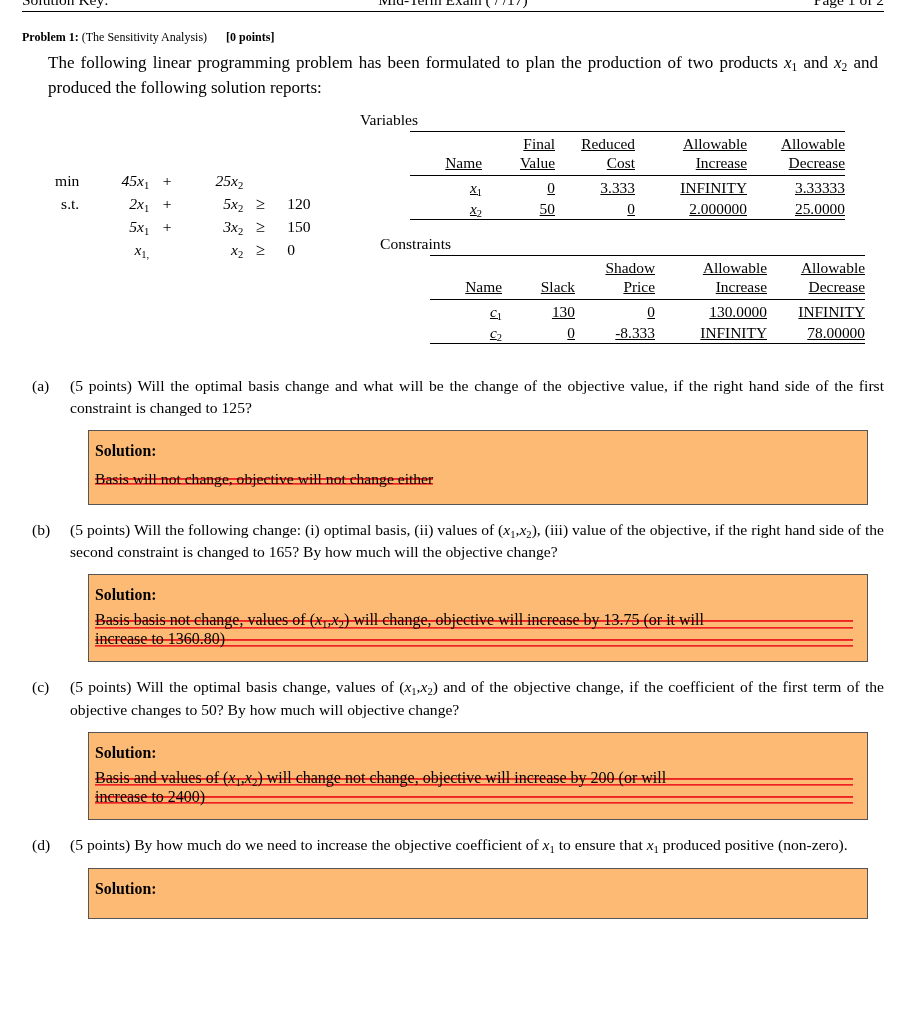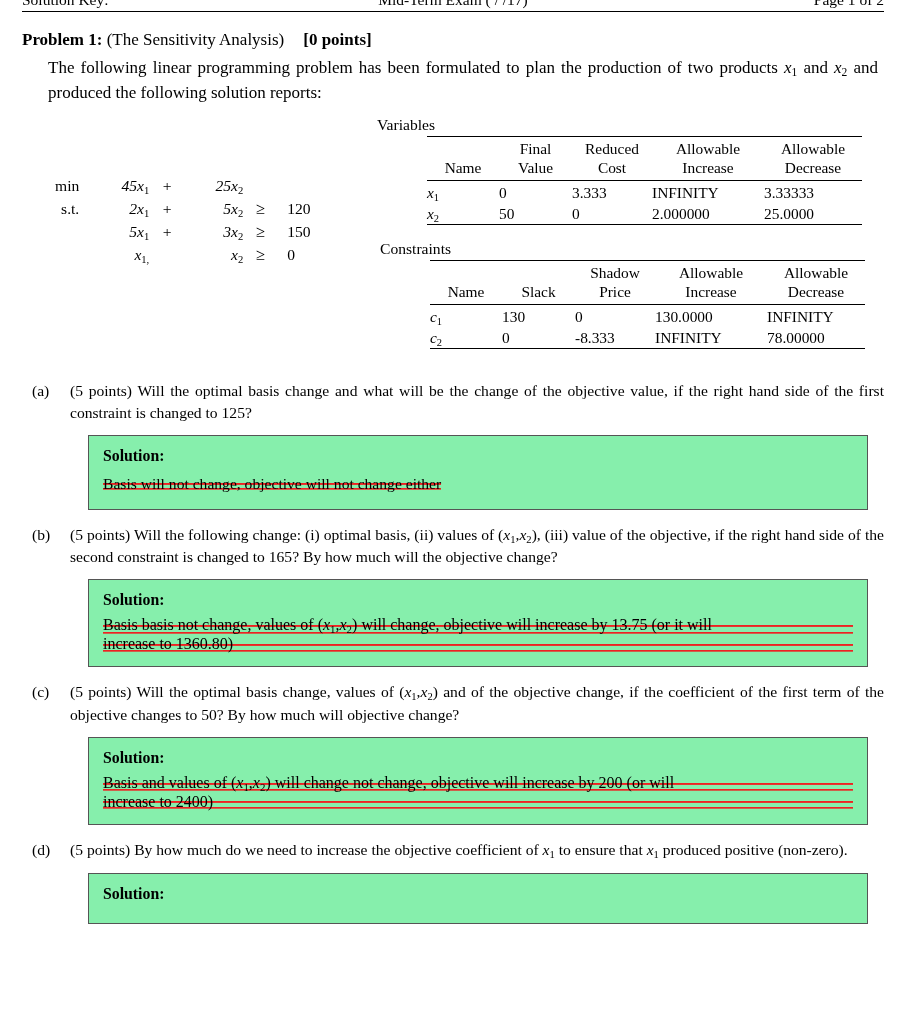--- a/index.html
+++ b/index.html
@@ -38,21 +38,21 @@
 
   
   .content {
     position: absolute;
     top: 30px;
     left: 22px;
     width: 862px;
   }
 
   .problem-title {
-    font-size: 17px;
+    font-size: 12px;
     margin: 0 0 6px 0;
     white-space: nowrap;
   }
   .problem-title .bold { font-weight: bold; }
   .problem-title .pts { font-weight: bold; margin-left: 19px; }
 
   .intro {
     font-size: 17px;
     line-height: 1.42;
     margin: 0 6px 6px 0;
@@ -86,36 +86,38 @@
   }
   .lp .c-lbl  { text-align: right; padding-right: 12px; }
   .lp .c-t1   { text-align: right; width: 58px; }
   .lp .c-op   { text-align: center; width: 36px; }
   .lp .c-t2   { text-align: right; width: 58px; }
   .lp .c-rel  { text-align: center; width: 34px; font-size: 16.5px; }
   .lp .c-rhs  { text-align: left; padding-left: 10px; }
 
   
   .report { position: absolute; }
-  .report.vars { left: 355px; top: 4px; }
+  .report.vars { left: 338px; top: 4px; }
   .report.cons { left: 358px; top: 128px; }
   .report-caption {
     font-size: 15.6px;
     margin-bottom: 2px;
   }
   table.rpt {
     border-collapse: collapse;
     font-size: 15.4px;
     margin-left: 50px;
   }
   table.rpt th, table.rpt td {
     padding: 0.5px 0 0.5px 0;
+    text-align: right;
     white-space: nowrap;
     font-weight: normal;
     vertical-align: baseline;
+    text-decoration: underline;
   }
   table.rpt th { font-weight: normal; }
   table.rpt .col-name { width: 72px; }
   table.rpt .col-b    { width: 73px; }
   table.rpt .col-c    { width: 80px; }
   table.rpt .col-d    { width: 112px; }
   table.rpt .col-e    { width: 98px; }
   table.rpt tr.rule-top    > * { border-top: 1.3px solid #000; }
   table.rpt tr.rule-mid    > * { border-top: 1.3px solid #000; }
   table.rpt tr.rule-bottom > * { border-top: 1.3px solid #000; height: 4px; }
@@ -141,22 +143,22 @@
     text-align: left;
     font-size: 15.6px;
   }
   .part-text { display: block; }
 
   
   .solbox {
     margin: 11px 0 0 66px;
     width: 780px;
     border: 1.2px solid #555555;
-    background: #86efac;
-    padding: 11px 14px 13px 14px;
+    background: #fdba74;
+    padding: 11px 14px 13px 6px;
     box-shadow: 0 0 0 0 transparent;
   }
   .sol-label {
     font-weight: bold;
     font-size: 15.8px;
     margin-bottom: 7px;
   }
   .sol-text {
     font-size: 15.6px;
     line-height: 1.52;

